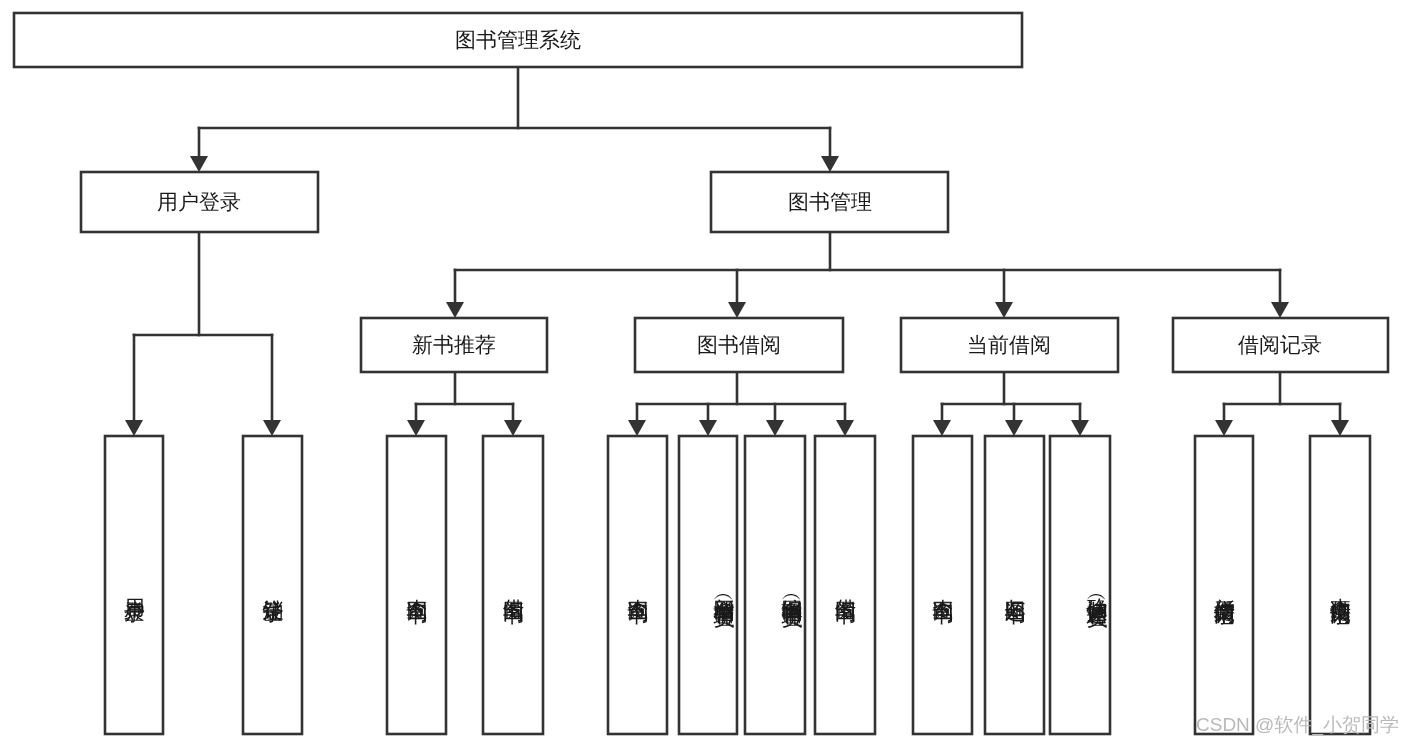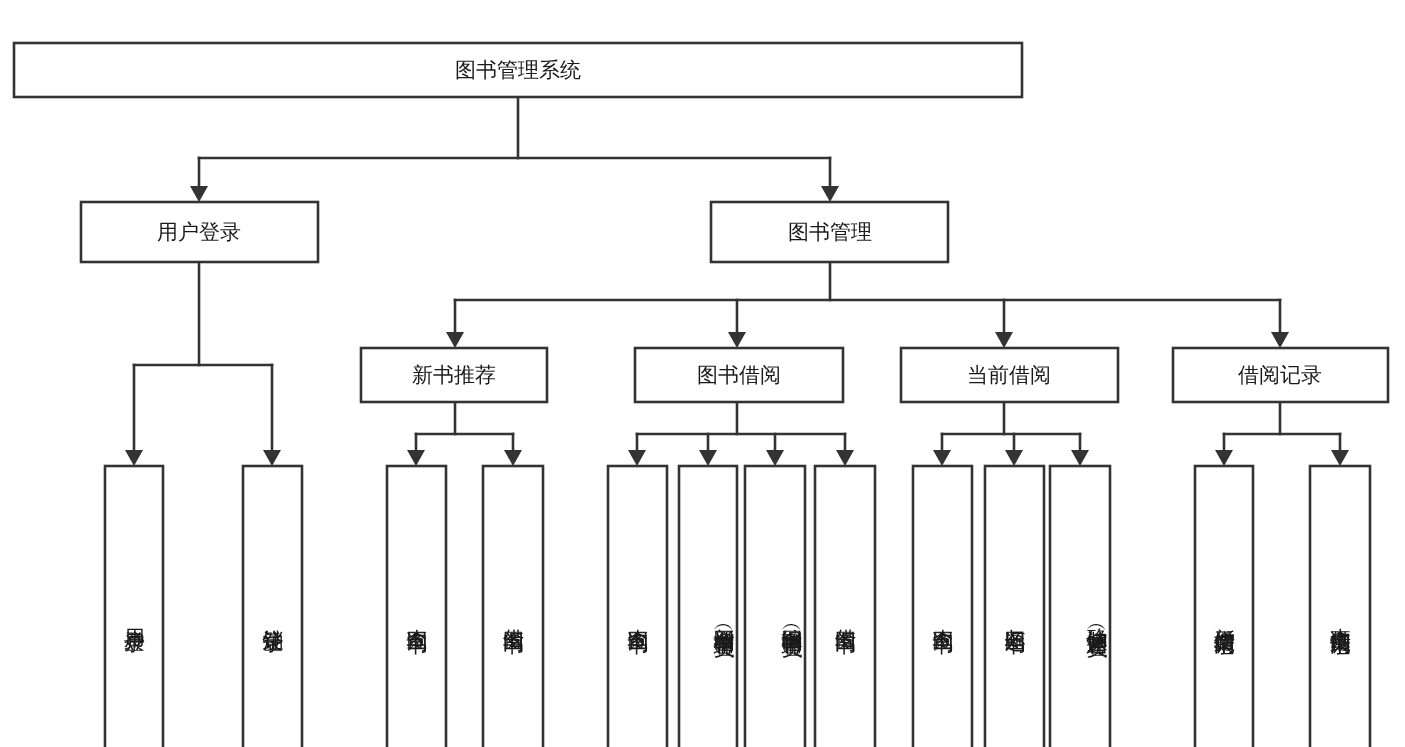--- a/index.html
+++ b/index.html
@@ -11,21 +11,20 @@
     width: 1405px;
     height: 747px;
     font-family: "Liberation Sans", "DejaVu Sans", sans-serif;
     overflow: hidden;
     position: relative;
   }
   #diagram-root {
     position: relative;
     width: 1405px;
     height: 580px;
-    margin-top: 30px;
   }
   svg#tree-svg {
     position: absolute;
     top: 0;
     left: 0;
     width: 1405px;
     height: 747px;
   }
   .node-box {
     fill: #ffffff;
@@ -214,14 +213,15 @@
   <div class="leaf-label" style="left:608px;  top:436px; width:59px;  height:298px;">查询图书</div>
   <div class="leaf-label" style="left:679px;  top:436px; width:58px;  height:298px; align-items:flex-start; padding-top:6px; box-sizing:border-box;">新增图书（管理员）</div>
   <div class="leaf-label" style="left:745px;  top:436px; width:60px;  height:298px; align-items:flex-start; padding-top:6px; box-sizing:border-box;">编辑图书（管理员）</div>
   <div class="leaf-label" style="left:815px;  top:436px; width:60px;  height:298px;">借阅图书</div>
   <div class="leaf-label" style="left:913px;  top:436px; width:59px;  height:298px;">查询图书</div>
   <div class="leaf-label" style="left:985px;  top:436px; width:59px;  height:298px;">归还图书</div>
   <div class="leaf-label" style="left:1050px; top:436px; width:60px;  height:298px; align-items:flex-start; padding-top:6px; box-sizing:border-box;">确认归还（管理员）</div>
   <div class="leaf-label" style="left:1195px; top:436px; width:58px;  height:298px;">新增借阅记录</div>
   <div class="leaf-label" style="left:1310px; top:436px; width:60px;  height:298px;">查询借阅记录</div>
 
+  <div class="watermark" style="left:1196px; top:712px;">CSDN @软件_小贺同学</div>
 
 </div>
 
 </body></html>

